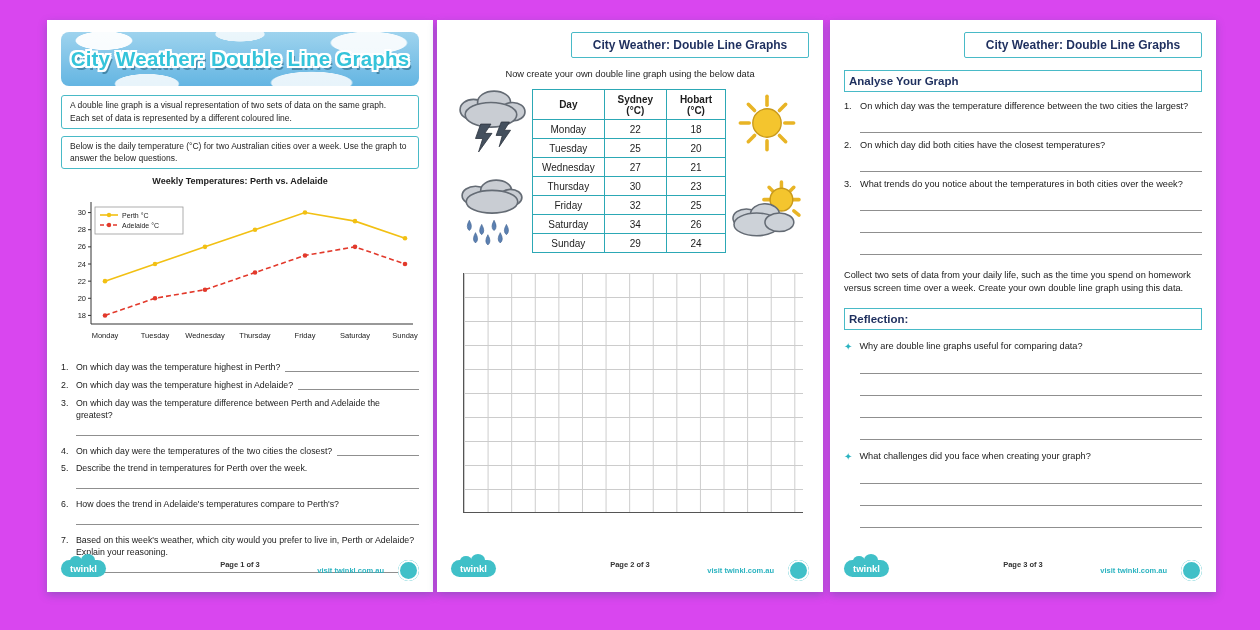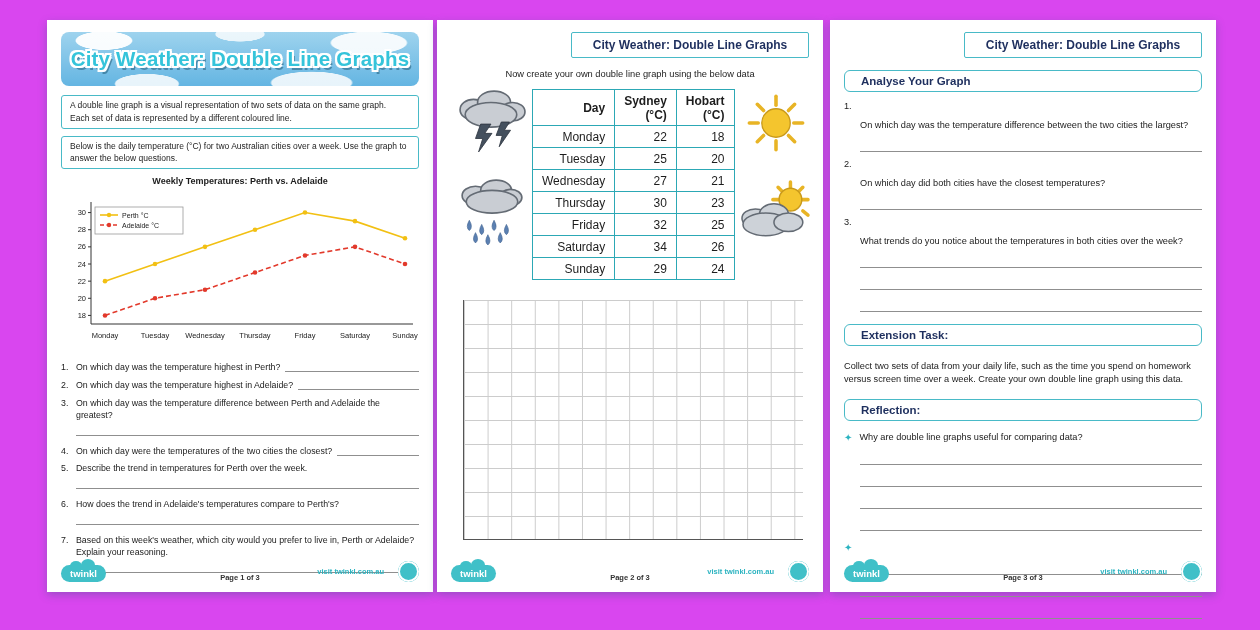--- a/index.html
+++ b/index.html
@@ -41,39 +41,39 @@
 
   
   .subtitle { text-align:center; font-size:9.3px; color:#1d1d1d; margin:11px 0 8px; }
   .mid { display:flex; align-items:flex-start; justify-content:space-between; padding:0 1px; }
   .icon-col { width:82px; height:158px; display:flex; flex-direction:column; align-items:center; justify-content:space-between; }
   .wicon { display:block; }
   .wicon.storm, .wicon.rain { width:80px; height:68px; }
   .wicon.sun { width:64px; height:64px; margin-top:4px; }
   .wicon.suncloud { width:84px; height:66px; }
   .data-table { border-collapse:collapse; margin-top:2px; }
-  .data-table th, .data-table td { border:1px solid #2ca8b5; text-align:right; font-size:12px; color:#1d1d1d; padding:3.5px 9px; }
+  .data-table th, .data-table td { border:1px solid #2ca8b5; text-align:center; font-size:10px; color:#1d1d1d; padding:3.5px 9px; }
   .data-table th { font-weight:bold; }
   .grid-box { margin:20px 6px 0 12px; height:240px; border-left:1.8px solid #555; border-bottom:1.8px solid #555;
     background-image:linear-gradient(to right,#cccccc 1px,transparent 1px),linear-gradient(to bottom,#cccccc 1px,transparent 1px);
     background-size:23.6px 24px; }
 
   
-  .section-box { border:1.3px solid #49bac7; border-radius:6px; padding:4px 16px; font-weight:bold; font-size:11.5px;
+  .section-box { border:1.3px solid #49bac7; border-radius:0; padding:4px 4px; font-weight:bold; font-size:11.5px;
                  color:#1e2f5e; margin:12px 0 8px; }
   .aq { display:flex; font-size:9.2px; color:#1a1a1a; line-height:1.4; margin-bottom:4px; }
   .aq-num { width:16px; flex:none; }
-  .aq-body { flex:1;margin-top:19px; }
+  .aq-body { flex:1; }
   .aline { height:16px; border-bottom:1px solid #8f8f8f; margin-bottom:6px; }
   .ext-body { font-size:9.2px; line-height:1.5; color:#1a1a1a; margin:14px 0 4px; }
   .refl { display:flex; font-size:9.2px; color:#1a1a1a; line-height:1.4; margin:10px 0 4px; }
   .refl .star { color:#2bb3c0; font-size:10px; margin-right:7px; flex:none; }
 
   
-  .footer { position:absolute; left:14px; right:14px; bottom:10px; height:22px; display:flex; align-items:flex-end; }
+  .footer { position:absolute; left:14px; right:14px; bottom:10px; height:22px; display:flex; align-items:flex-start; }
   .twinkl-logo { position:relative; background:#40c0c8; border-radius:10px; padding:3px 9px; color:#fff;
                  font-weight:bold; font-size:9.5px; }
   .twinkl-logo::before { content:""; position:absolute; top:-4px; left:9px; width:12px; height:10px; background:#40c0c8; border-radius:50%; }
   .twinkl-logo::after  { content:""; position:absolute; top:-6px; left:20px; width:14px; height:12px; background:#40c0c8; border-radius:50%; }
   .twinkl-logo span { position:relative; z-index:1; }
   .page-num { position:absolute; left:50%; transform:translateX(-50%); font-size:7.5px; font-weight:bold; color:#333; }
   .footer-right { margin-left:auto; display:flex; align-items:center; gap:14px; }
   .visit { color:#2bb3c0; font-weight:bold; font-size:7.5px; }
   .badge { width:21px; height:21px; border-radius:50%; background:#40c0c8; box-shadow:inset 0 0 0 2px #fff, inset 0 0 0 4px #40c0c8; }
 </style>
@@ -358,37 +358,37 @@
           <span class="aq-num">3.</span>
           <div class="aq-body">What trends do you notice about the temperatures in both cities over the week?</div>
         </div>
         <div style="margin-left: 16px;">
           <div class="aline"></div>
           <div class="aline"></div>
           <div class="aline"></div>
         </div>
       </div>
 
-    <div class="section-box">Extension Task:</div>
     <div class="ext-body">Collect two sets of data from your daily life, such as the time you spend on homework versus screen time over a week. Create your own double line graph using this data.</div>
 
     <div class="section-box">Reflection:</div>
     <div id="p3-reflection">
         <div class="refl">
           <span class="star">✦</span>
           <div>Why are double line graphs useful for comparing data?</div>
         </div>
         <div style="margin-left: 16px;">
           <div class="aline"></div>
           <div class="aline"></div>
           <div class="aline"></div>
           <div class="aline"></div>
         </div>
         <div class="refl">
           <span class="star">✦</span>
+          <div>What challenges did you face when creating your graph?</div>
         </div>
         <div style="margin-left: 16px;">
           <div class="aline"></div>
           <div class="aline"></div>
           <div class="aline"></div>
         </div>
       </div>
 
     <div class="footer">
       <div class="twinkl-logo"><span>twinkl</span></div>

